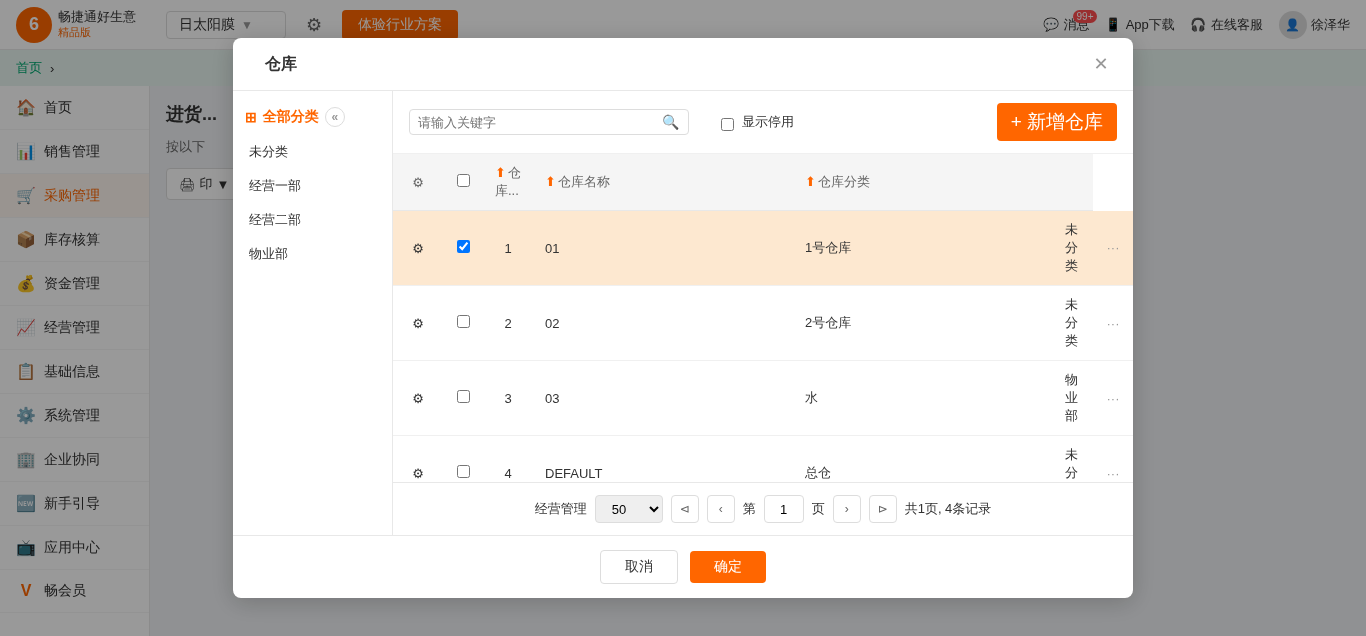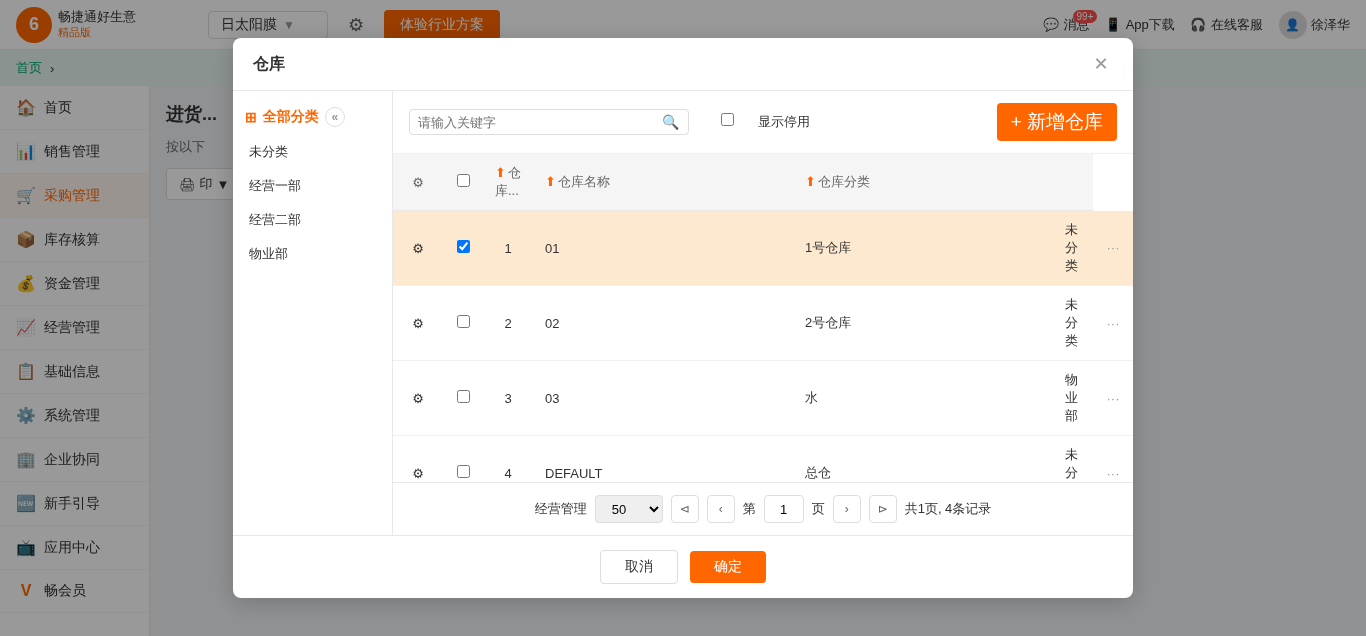--- a/index.html
+++ b/index.html
@@ -46,21 +46,20 @@
       display: flex;
       align-items: center;
       gap: 6px;
       border: 1px solid #ddd;
       border-radius: 4px;
       padding: 4px 12px;
       font-size: 14px;
       color: #333;
       cursor: pointer;
       min-width: 120px;
-      margin-left: 42px;
     }
     .shop-selector .arrow { color: #999; font-size: 12px; }
     .gear-btn {
       width: 32px;
       height: 32px;
       display: flex;
       align-items: center;
       justify-content: center;
       cursor: pointer;
       color: #666;
@@ -203,21 +202,21 @@
       flex-direction: column;
       box-shadow: 0 4px 24px rgba(0,0,0,0.2);
     }
     .modal-header {
       display: flex;
       align-items: center;
       justify-content: space-between;
       padding: 14px 20px;
       border-bottom: 1px solid #e8e8e8;
     }
-    .modal-title { font-size: 16px; font-weight: bold; color: #333; }
+    .modal-title { font-size: 16px; font-weight: bold; color: #333; margin-left: 12px; }
     .modal-close {
       cursor: pointer;
       font-size: 18px;
       color: #999;
       width: 24px;
       height: 24px;
       display: flex;
       align-items: center;
       justify-content: center;
     }
@@ -285,22 +284,22 @@
     .search-input-wrap input {
       border: none;
       outline: none;
       font-size: 13px;
       color: #666;
       width: 100%;
     }
     .search-icon { color: #999; font-size: 14px; }
     .checkbox-label {
       display: flex;
-      align-items: flex-start;
-      gap: 24px;
+      align-items: flex-end;
+      gap: 8px;
       font-size: 13px;
       color: #333;
       cursor: pointer;
       padding-left: 20px;
     }
     .add-btn {
       margin-left: auto;
       background: #ff6600;
       color: white;
       border: none;

